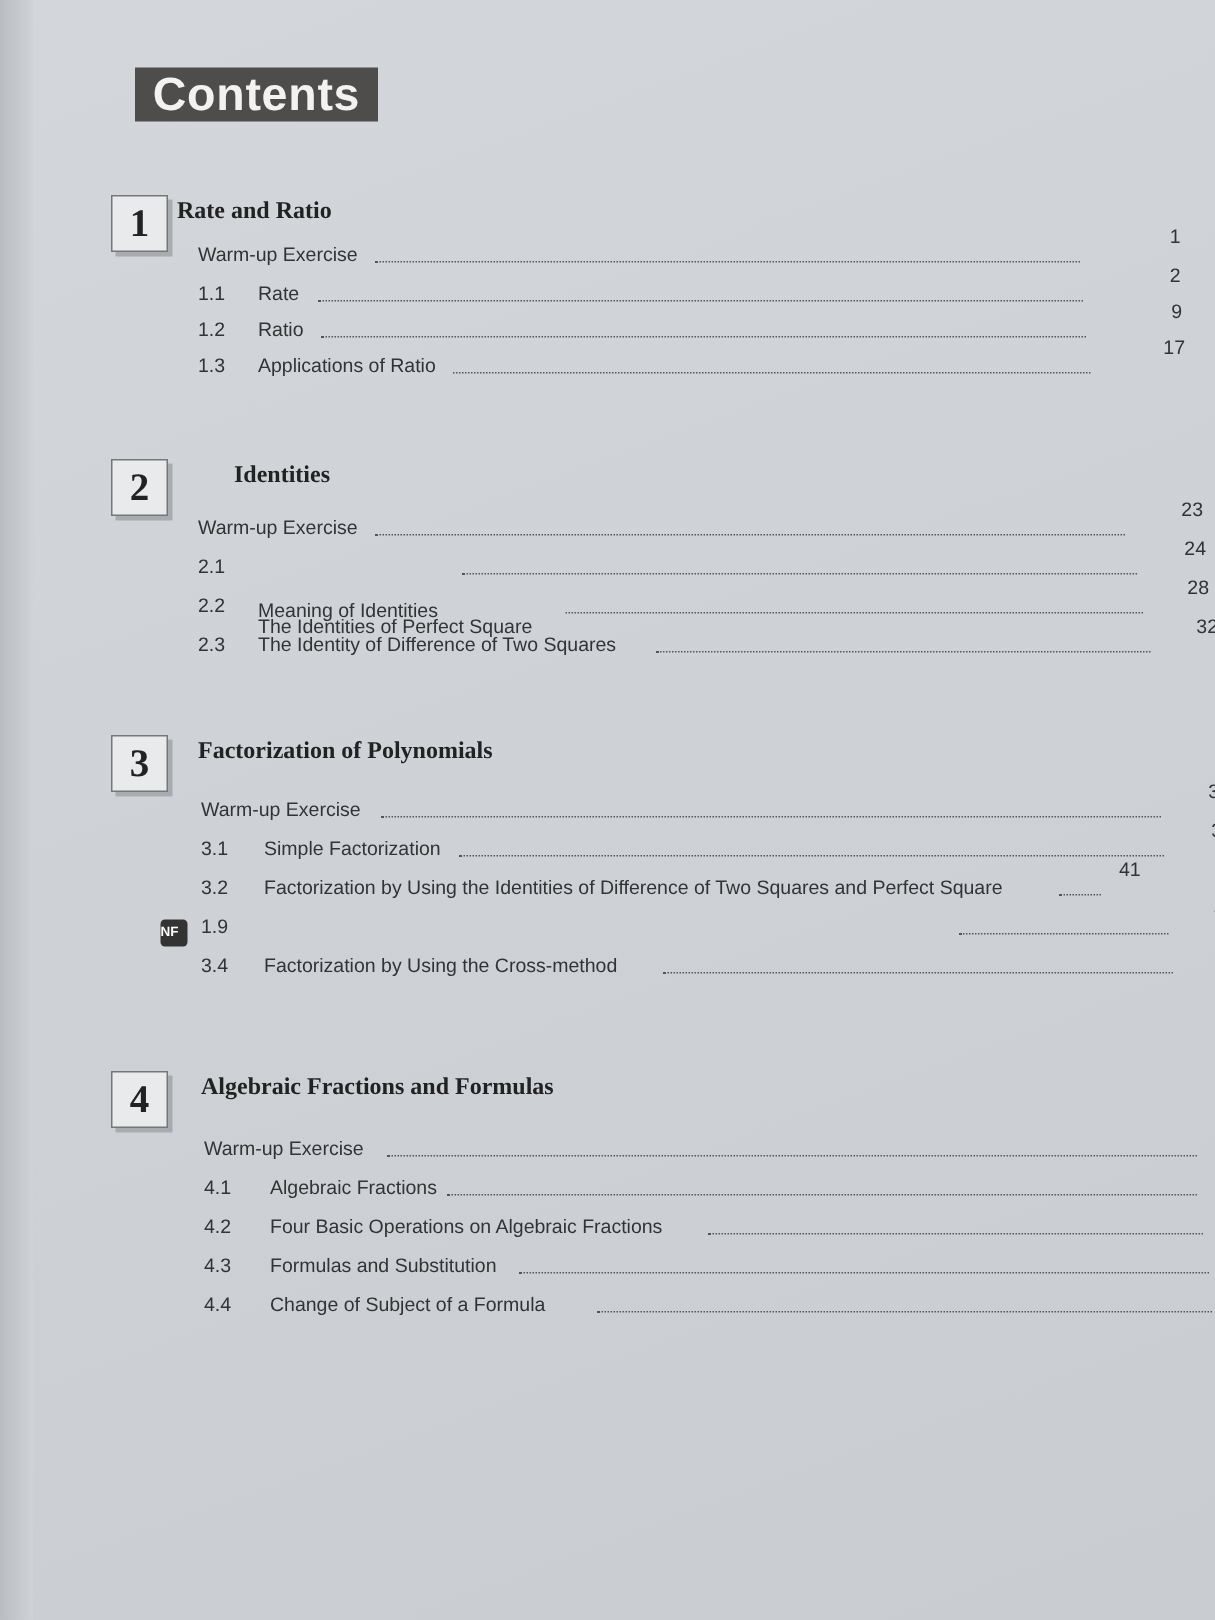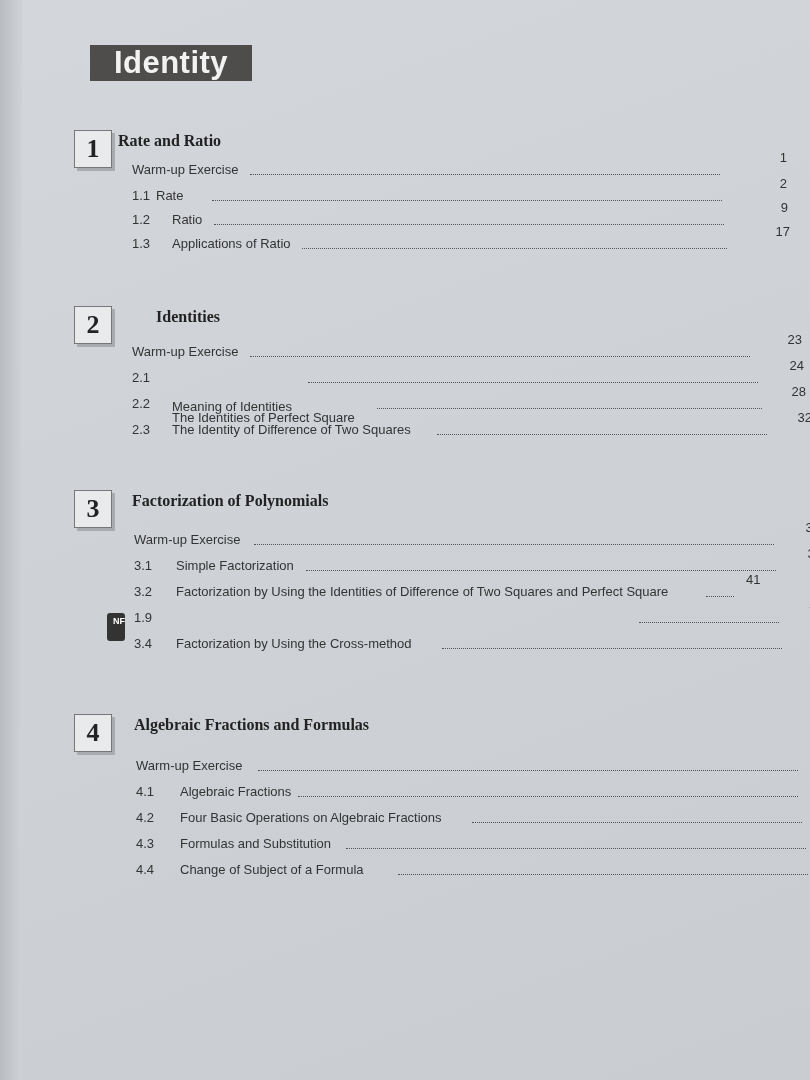--- a/index.html
+++ b/index.html
@@ -29,41 +29,41 @@
   .ch-title {
     position:absolute; left:50px; top:2px;
     font-family:"Liberation Serif", serif; font-weight:bold; font-size:16px; color:#222;
   }
   .row { position:absolute; height:20px; font-size:13px; color:#333; }
   .row .sec { position:absolute; left:0; top:0; }
   .row .lbl { position:absolute; top:0; white-space:nowrap; }
   .row .dots { position:absolute; top:4px; height:8px;
     border-bottom:1.5px dotted #555; }
   .row .pg { position:absolute; top:-12px; text-align:right; width:30px; }
-  .nf-icon { position:absolute; left:107px; top:613px; width:18px; height:28px;
+  .nf-icon { position:absolute; left:107px; top:613px; width:18px; height:18px;
     background:#333; color:#fff; font-size:9px; font-weight:bold; border-radius:3px;
-    text-align:right; line-height:16px; }
+    text-align:left; line-height:16px; }
 </style>
 </head>
 <body>
 
 <div class="page-edge"></div>
-<div class="title-box">Identity</div>
+<div class="title-box">Contents</div>
 
 <div class="chapter" style="top:130px;">
   <div class="num-box">1</div>
   <div class="ch-title">Rate and Ratio</div>
   <div class="row" style="left:64px;top:32px;width:600px;">
     <span class="lbl" style="left:0;">Warm-up Exercise</span>
     <span class="dots" style="left:118px;width:470px;"></span>
     <span class="pg" style="left:625px;">1</span>
   </div>
   <div class="row" style="left:64px;top:58px;width:600px;">
     <span class="sec">1.1</span>
-    <span class="lbl" style="left:24px;text-align:right;">Rate</span>
+    <span class="lbl" style="left:40px;text-align:right;">Rate</span>
     <span class="dots" style="left:80px;width:510px;"></span>
     <span class="pg" style="left:625px;">2</span>
   </div>
   <div class="row" style="left:64px;top:82px;width:600px;">
     <span class="sec">1.2</span>
     <span class="lbl" style="left:40px;">Ratio</span>
     <span class="dots" style="left:82px;width:510px;"></span>
     <span class="pg" style="left:626px;">9</span>
   </div>
   <div class="row" style="left:64px;top:106px;width:600px;">

